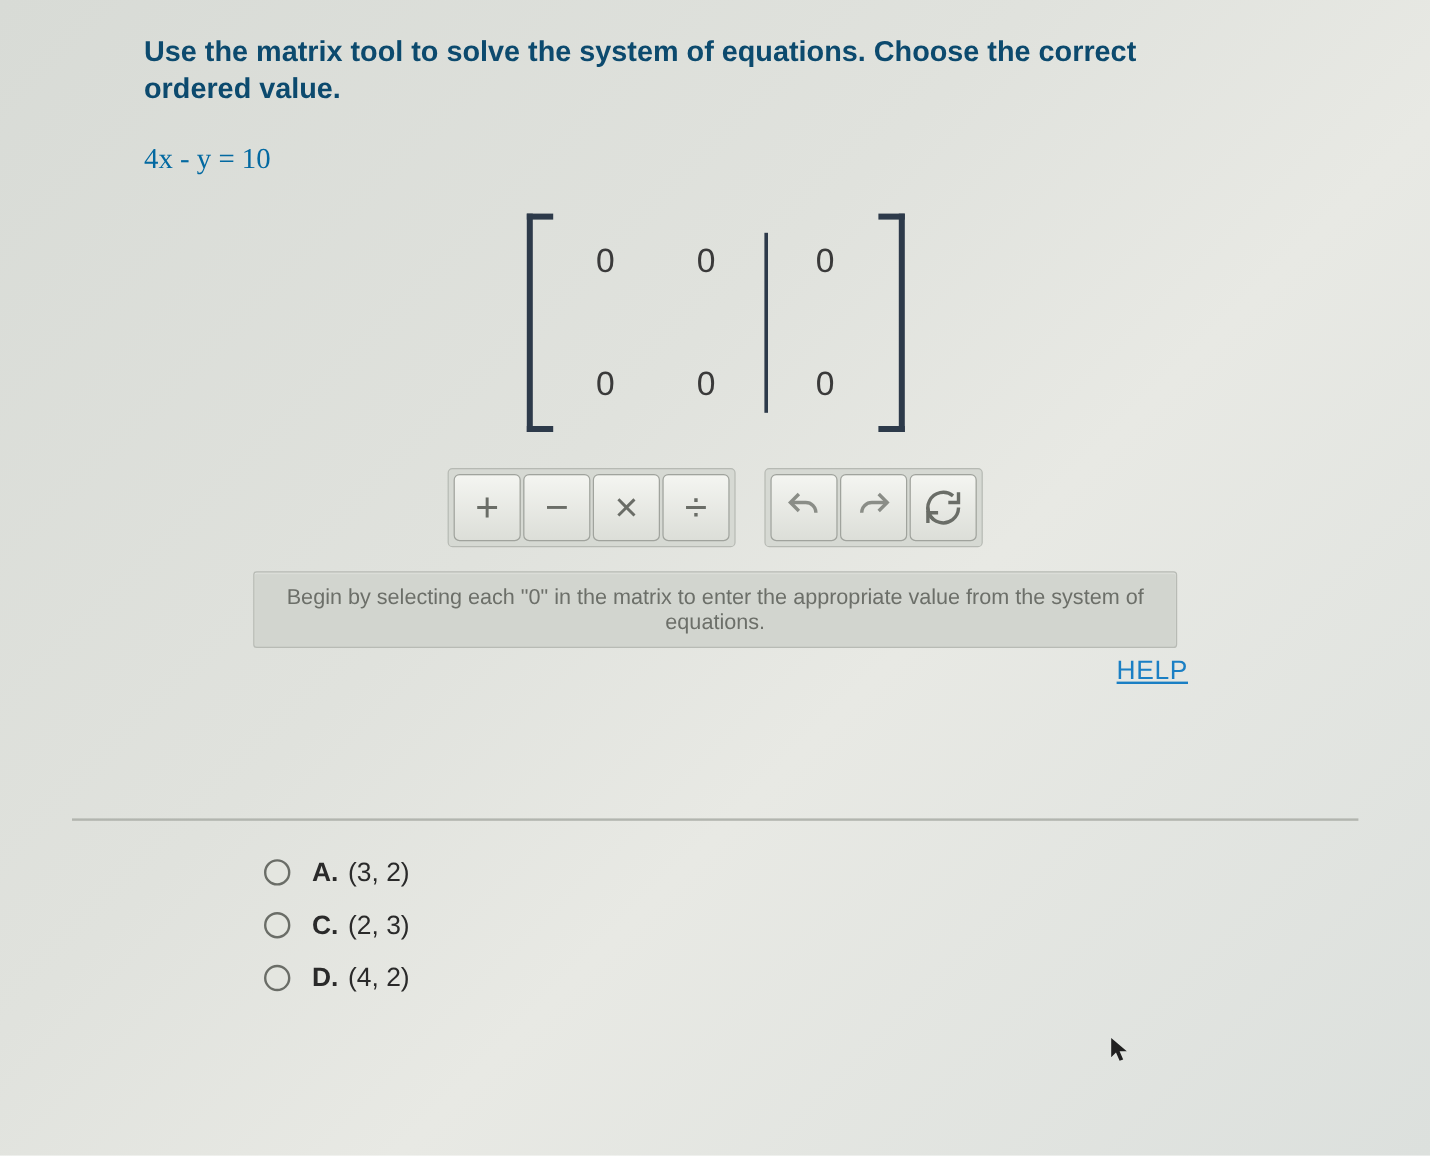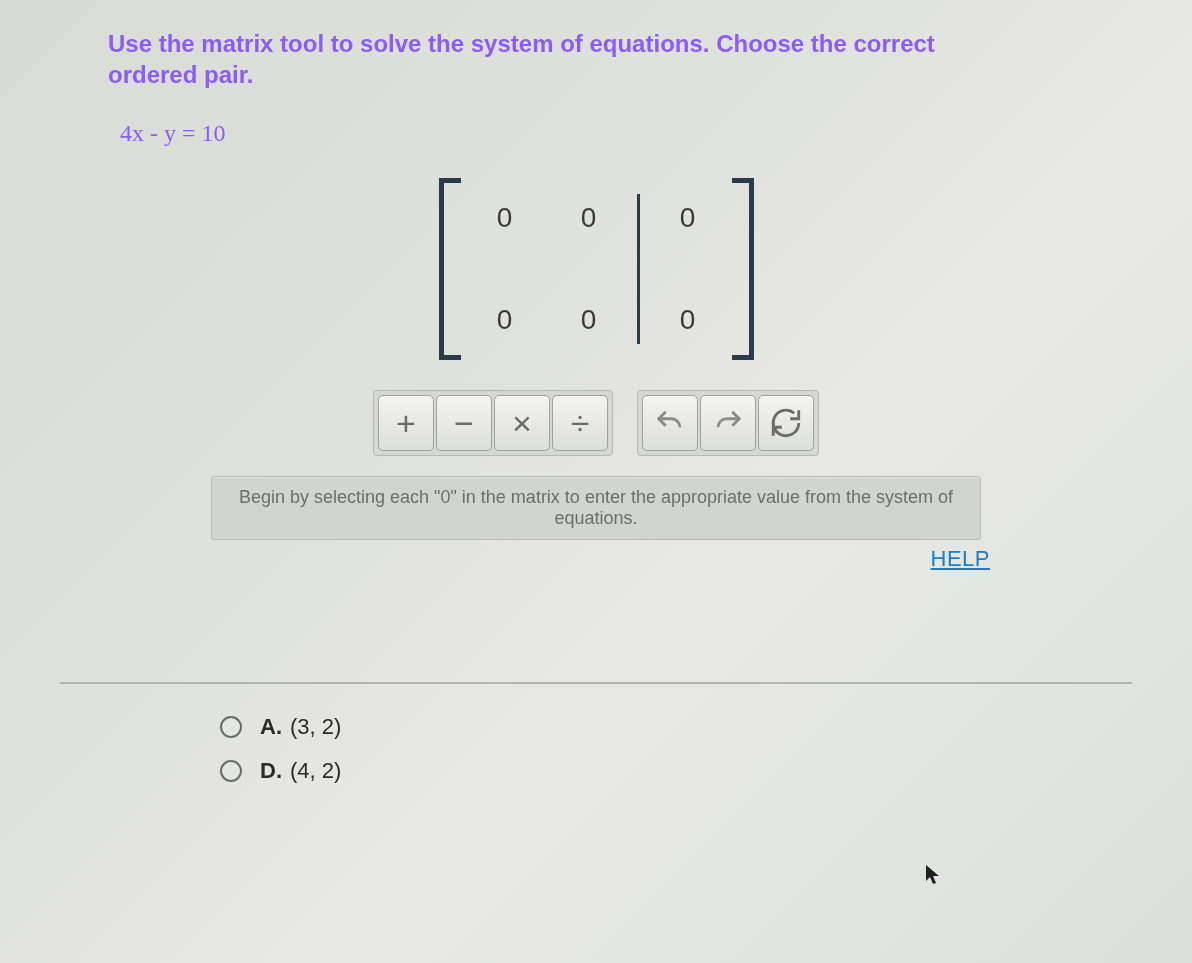--- a/index.html
+++ b/index.html
@@ -8,31 +8,31 @@
       background: linear-gradient(135deg, #d8dbd6 0%, #e0e2dd 40%, #e8e9e4 60%, #dce0dd 100%);
       width: 1192px;
       height: 963px;
       padding: 20px 60px;
       color: #2a2a2a;
       position: relative;
     }
     .question-text {
       font-size: 24px;
       font-weight: 600;
-      color: #8b5cf6;
+      color: #0c4a6e;
       margin-top: 8px;
-      margin-left: 48px;
+      margin-left: 60px;
       line-height: 1.3;
     }
     .equations {
       margin-top: 28px;
       margin-left: 60px;
       font-size: 24px;
       font-style: italic;
-      color: #8b5cf6;
+      color: #0369a1;
       font-family: 'Times New Roman', serif;
       line-height: 1.3;
     }
     .equations .row { font-style: normal; }
 
     .matrix-wrap {
       display: flex;
       justify-content: center;
       margin-top: 24px;
     }
@@ -208,21 +208,21 @@
       bottom: 70px;
       font-size: 22px;
       color: #2a2a2a;
     }
   </style>
 </head>
 <body>
 
 <div class="question-text">
   <span>Use the matrix tool to solve the system of equations. Choose the correct</span><br>
-  <span>ordered pair.</span>
+  <span>ordered value.</span>
 </div>
 
 <div class="equations">
   <div class="row">4x - y = 10</div>
 </div>
 
 <div class="matrix-wrap">
   <div class="matrix">
     <div class="bracket-left">
         <span class="bL-bottom"></span>
@@ -298,20 +298,26 @@
 <div class="options">
   <div class="option">
     <span class="radio"></span>
     <span class="option-label">
       <span class="letter">A.</span><span>(3, 2)</span>
     </span>
   </div>
   <div class="option">
     <span class="radio"></span>
     <span class="option-label">
+      <span class="letter">C.</span><span>(2, 3)</span>
+    </span>
+  </div>
+  <div class="option">
+    <span class="radio"></span>
+    <span class="option-label">
       <span class="letter">D.</span><span>(4, 2)</span>
     </span>
   </div>
 </div>
 
 <div class="cursor-arrow">
   <svg width="18" height="24" viewBox="0 0 18 24">
     <path d="M2 2 L2 18 L6 14 L9 21 L12 20 L9 13 L15 13 Z" fill="#202020"></path>
   </svg>
 </div>

